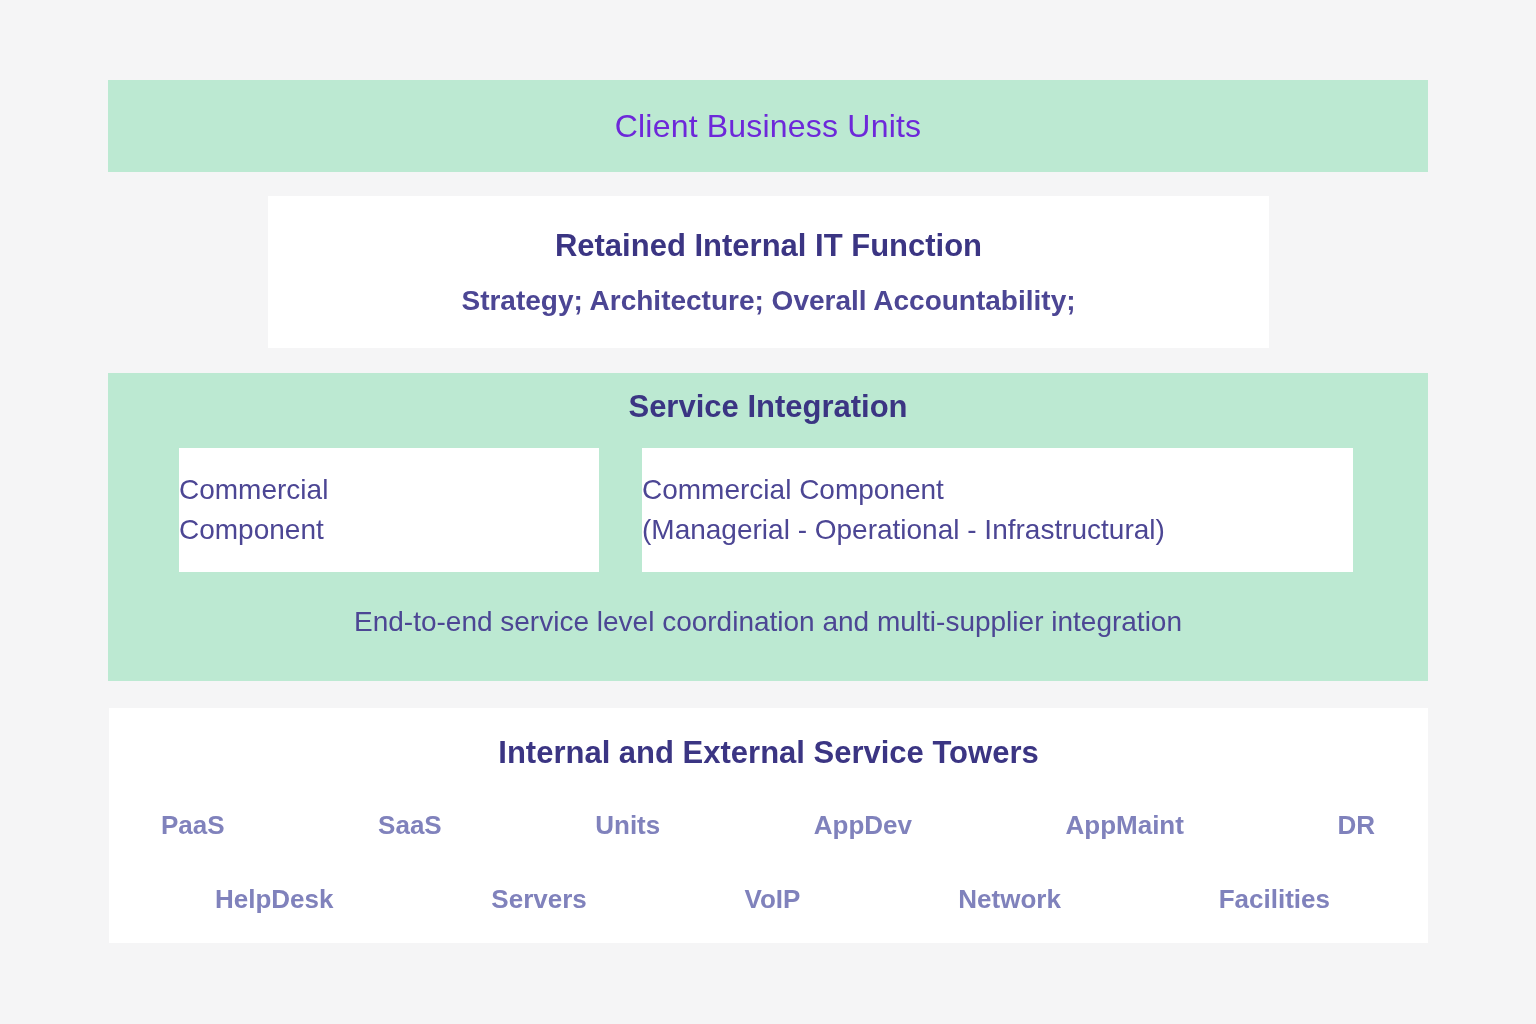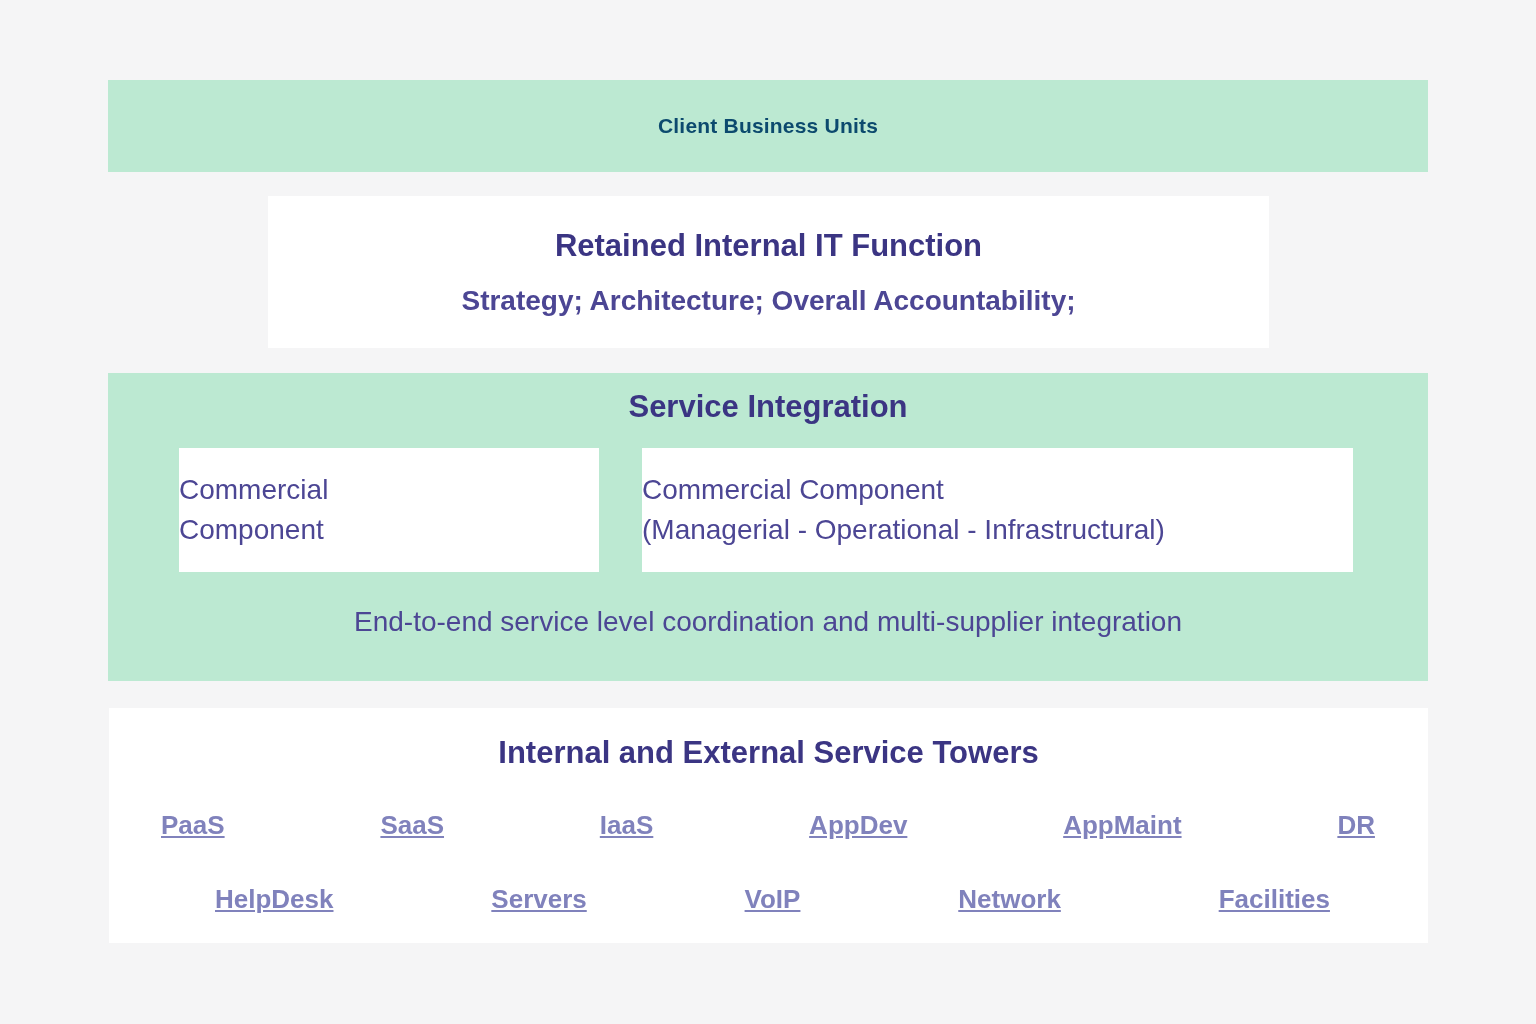--- a/index.html
+++ b/index.html
@@ -21,23 +21,23 @@
     left: 108px;
     top: 80px;
     width: 1320px;
     height: 92px;
     background: #bce9d2;
     display: flex;
     align-items: center;
     justify-content: center;
   }
   .banner .title {
-    font-size: 21px;
-    font-weight: bold;
-    color: #0c4a6e;
+    font-size: 32px;
+    font-weight: normal;
+    color: #6d28d9;
     letter-spacing: 0.2px;
   }
 
   
   .retained {
     position: absolute;
     left: 268px;
     top: 196px;
     width: 1001px;
     height: 152px;
@@ -127,21 +127,20 @@
     color: #3b3583;
     line-height: 36px;
   }
   .tower-row {
     display: flex;
     justify-content: space-between;
     font-size: 26px;
     font-weight: 600;
     color: #8082bc;
     line-height: 30px;
-    text-decoration: underline;
   }
   .tower-row.row1 {
     margin-top: 39px;
     padding: 0 53px 0 52px;
   }
   .tower-row.row2 {
     margin-top: 44px;
     padding: 0 98px 0 106px;
   }
   .tower-item { white-space: nowrap; }
@@ -171,21 +170,21 @@
     </div>
   </div>
   <div class="si-footer">End-to-end service level coordination and multi-supplier integration</div>
 </div>
 
 <div class="towers">
   <div class="title">Internal and External Service Towers</div>
   <div class="tower-row row1">
     <span class="tower-item">PaaS</span>
     <span class="tower-item">SaaS</span>
-    <span class="tower-item">IaaS</span>
+    <span class="tower-item">Units</span>
     <span class="tower-item">AppDev</span>
     <span class="tower-item">AppMaint</span>
     <span class="tower-item">DR</span>
   </div>
   <div class="tower-row row2">
     <span class="tower-item">HelpDesk</span>
     <span class="tower-item">Servers</span>
     <span class="tower-item">VoIP</span>
     <span class="tower-item">Network</span>
     <span class="tower-item">Facilities</span>

